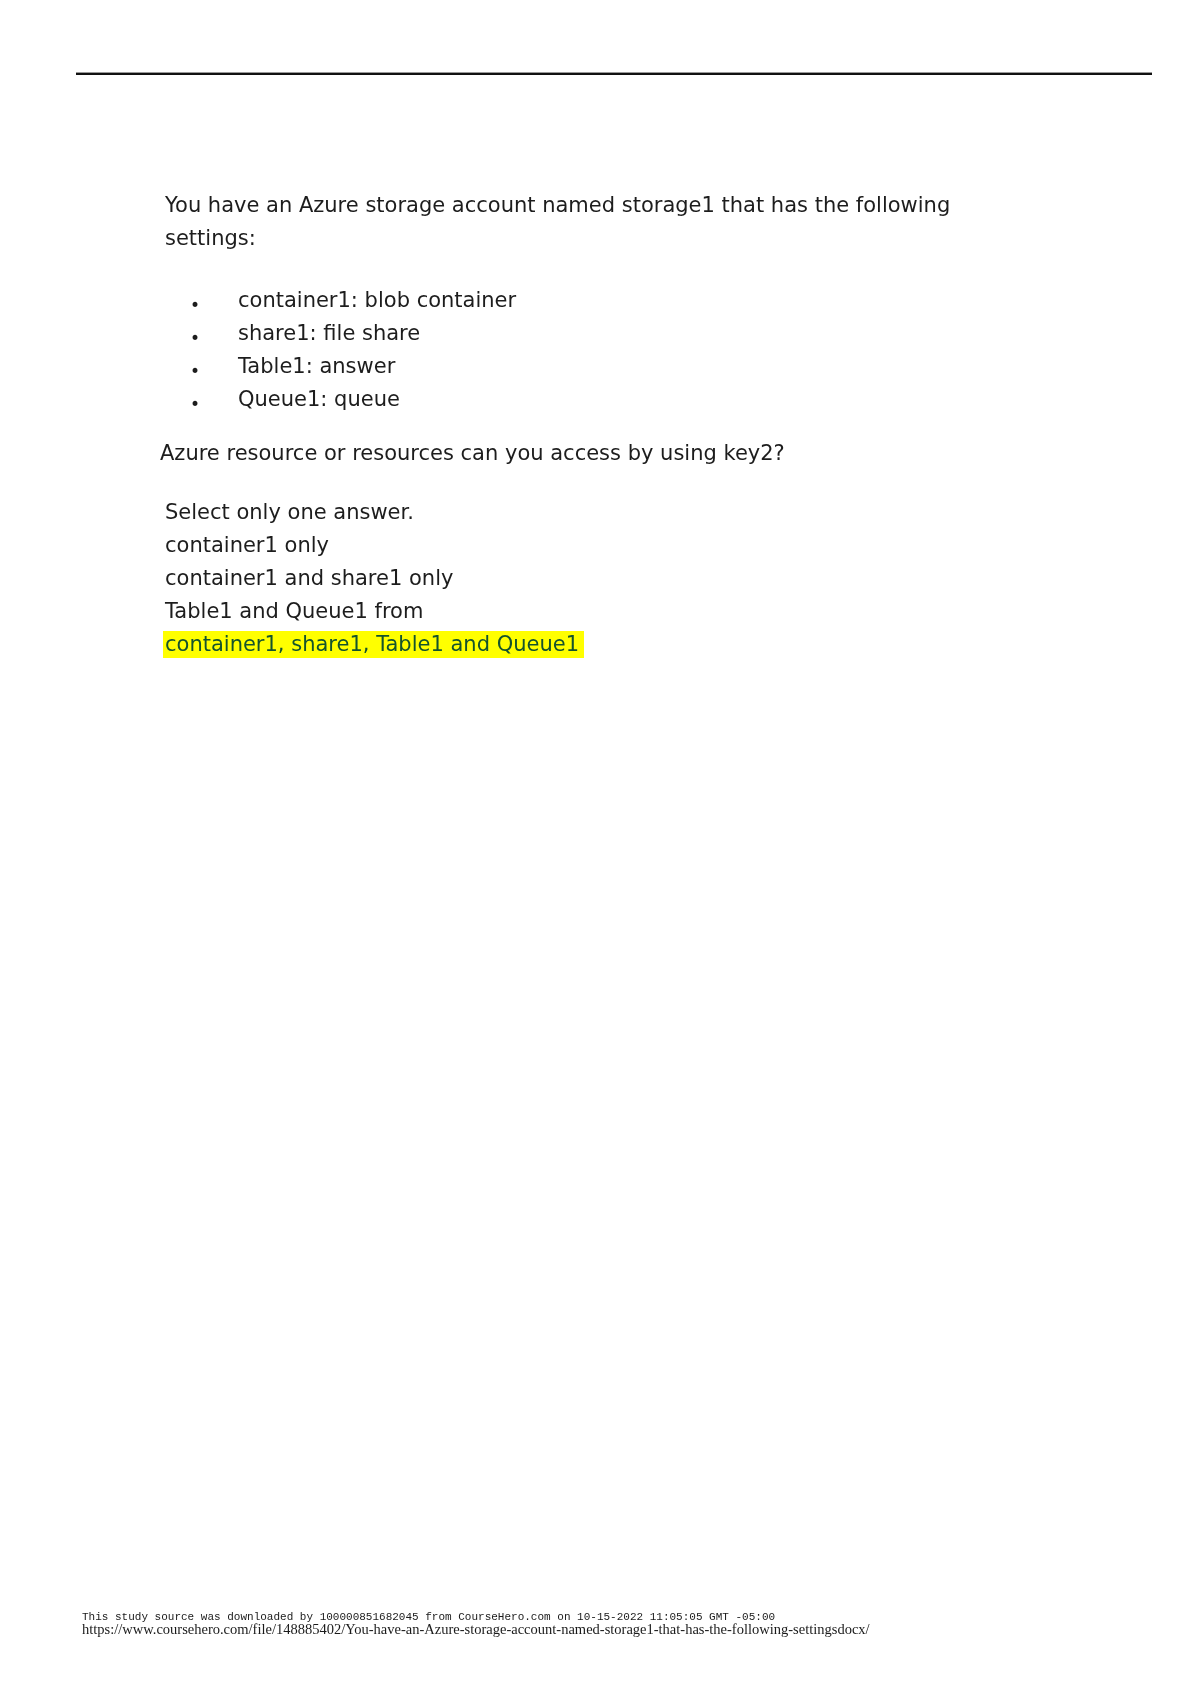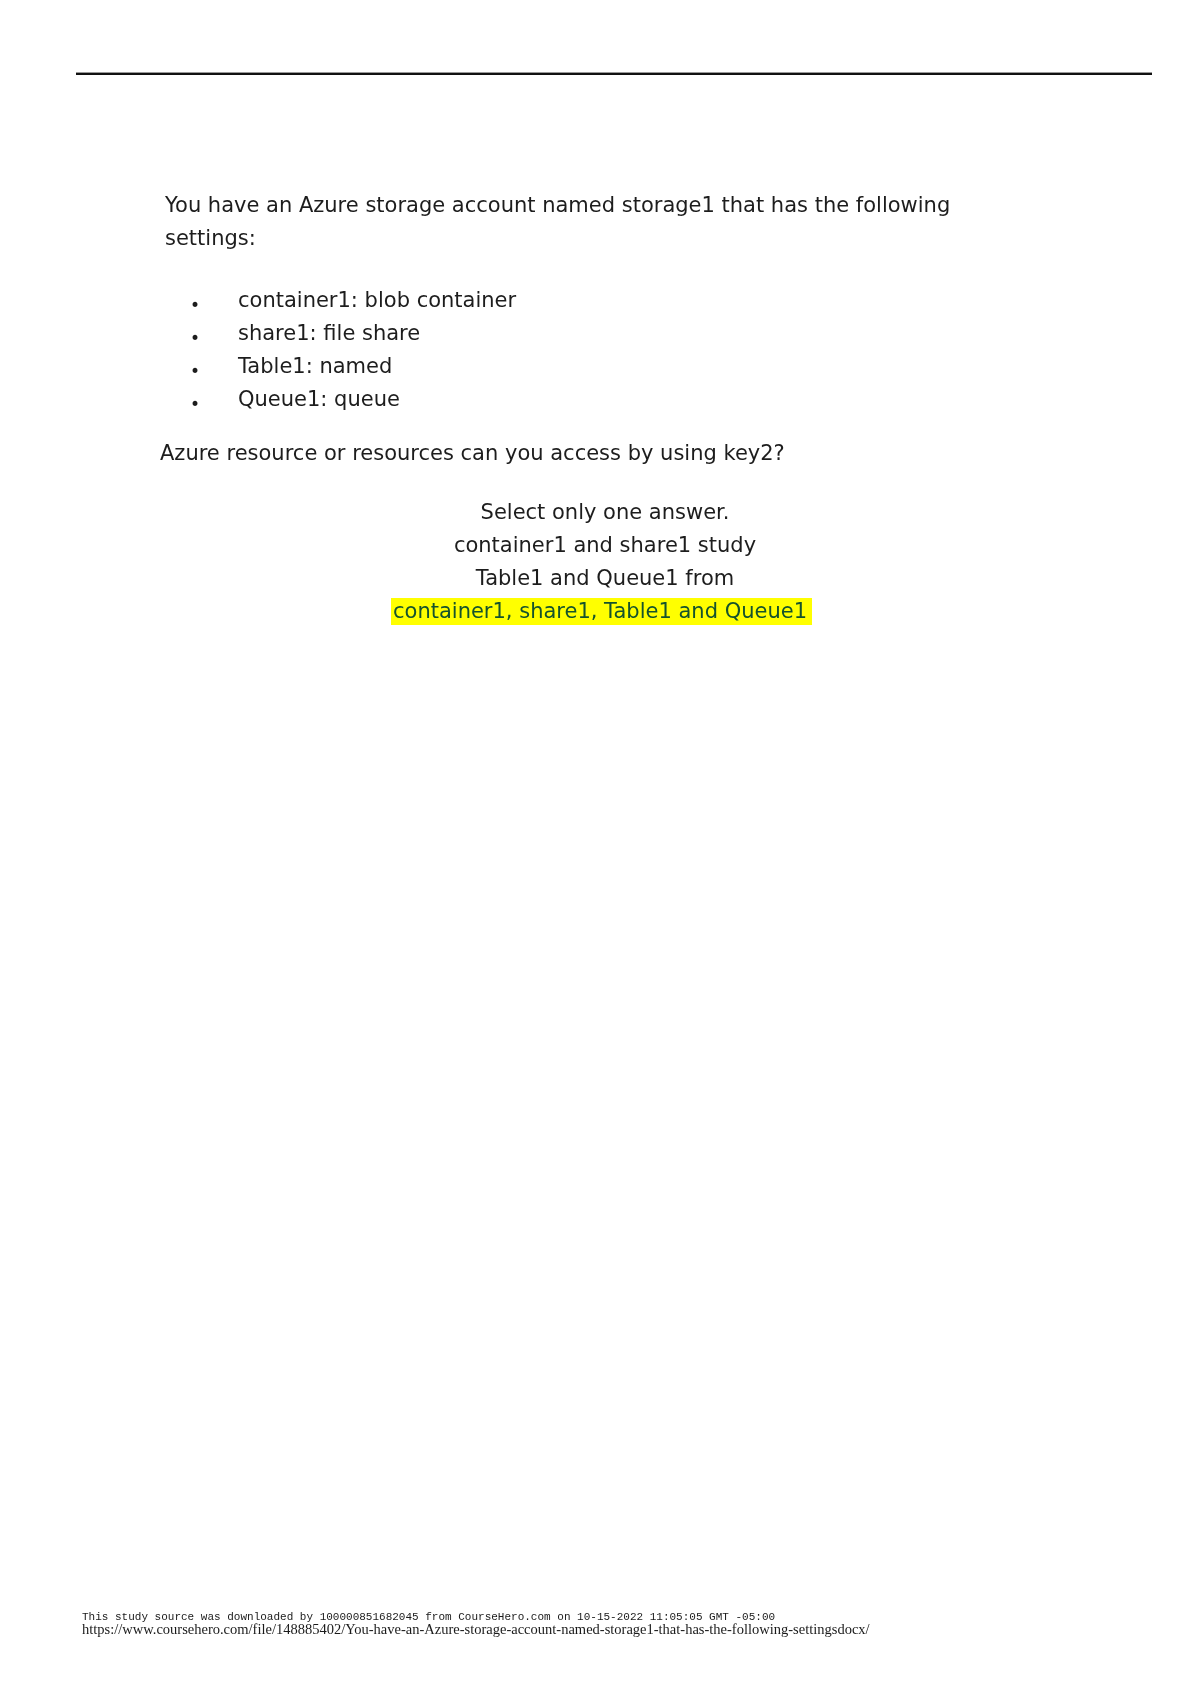--- a/index.html
+++ b/index.html
@@ -51,21 +51,21 @@
     position: absolute;
     left: 20px;
     top: 0;
     font-size: 17px;
   }
 
   .para-rotate { margin-top: 31px; white-space: nowrap; }
   .para-question { margin-top: 26px; white-space: nowrap; }
 
   .answers { margin-top: 31px; }
-  .answers .ans-line { line-height: 28px; white-space: nowrap; text-align: center; }
+  .answers .ans-line { line-height: 28px; white-space: nowrap; }
 
   mark.selected {
     background: #ffff00;
     color: #14532d;
     padding: 1px 5px 2px 2px;
     margin-left: -2px;
   }
 
   
   .attribution {
@@ -107,34 +107,35 @@
       <li>
         <span class="bullet-dot">•</span>
         <span>container1: blob container</span>
       </li>
       <li>
         <span class="bullet-dot">•</span>
         <span>share1: file share</span>
       </li>
       <li>
         <span class="bullet-dot">•</span>
-        <span>Table1: named</span>
+        <span>Table1: answer</span>
       </li>
       <li>
         <span class="bullet-dot">•</span>
         <span>Queue1: queue</span>
       </li>
     </ul>
 
 
     <p class="para-question">Azure resource or resources can you access by using key2?</p>
 
     <div class="answers">
       <div class="ans-line">Select only one answer.</div>
-      <div class="ans-line">container1 and share1 study</div>
+      <div class="ans-line">container1 only</div>
+      <div class="ans-line">container1 and share1 only</div>
       <div class="ans-line">Table1 and Queue1 from</div>
       <div class="ans-line">
         <mark class="selected" style="background: rgb(255, 255, 0);">container1, share1, Table1 and Queue1</mark>
       </div>
     </div>
 
   </main>
 
   <div class="attribution">This study source was downloaded by 100000851682045 from CourseHero.com on 10-15-2022 11:05:05 GMT -05:00</div>
 

